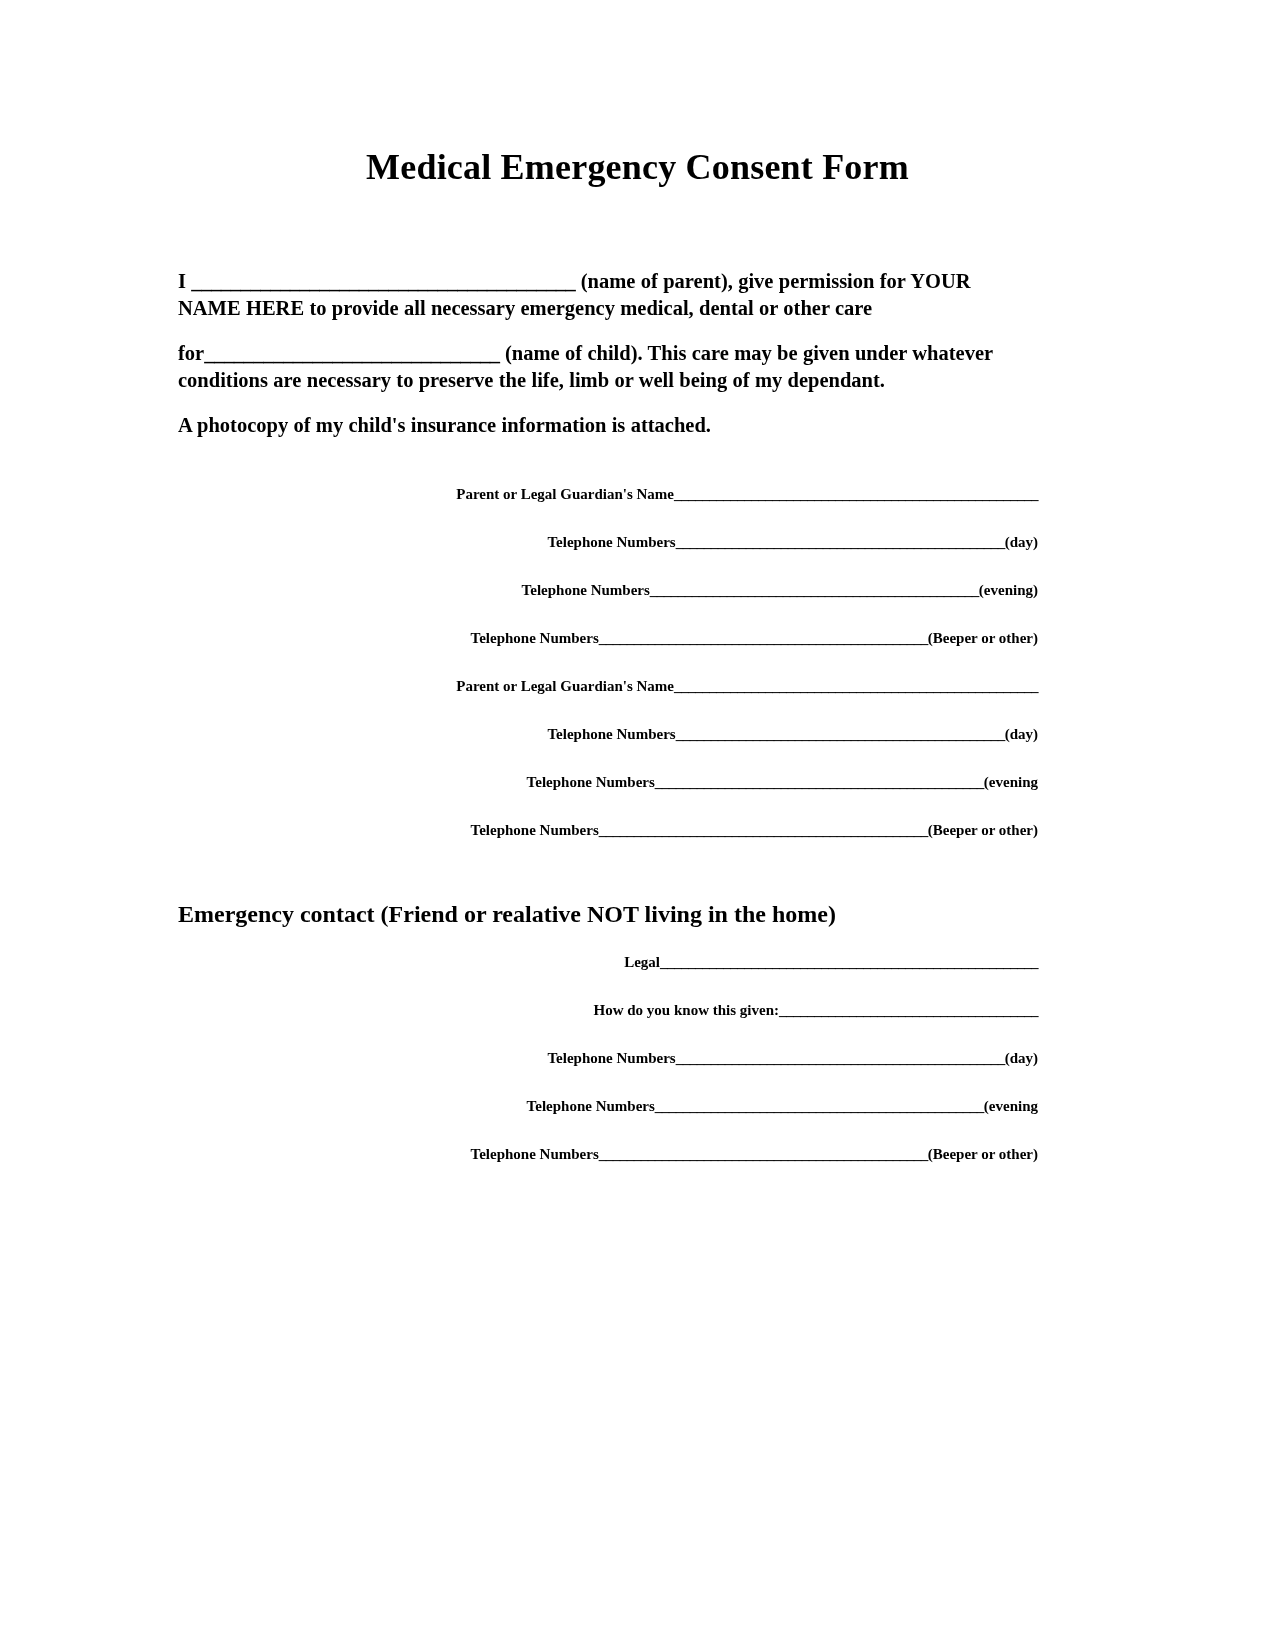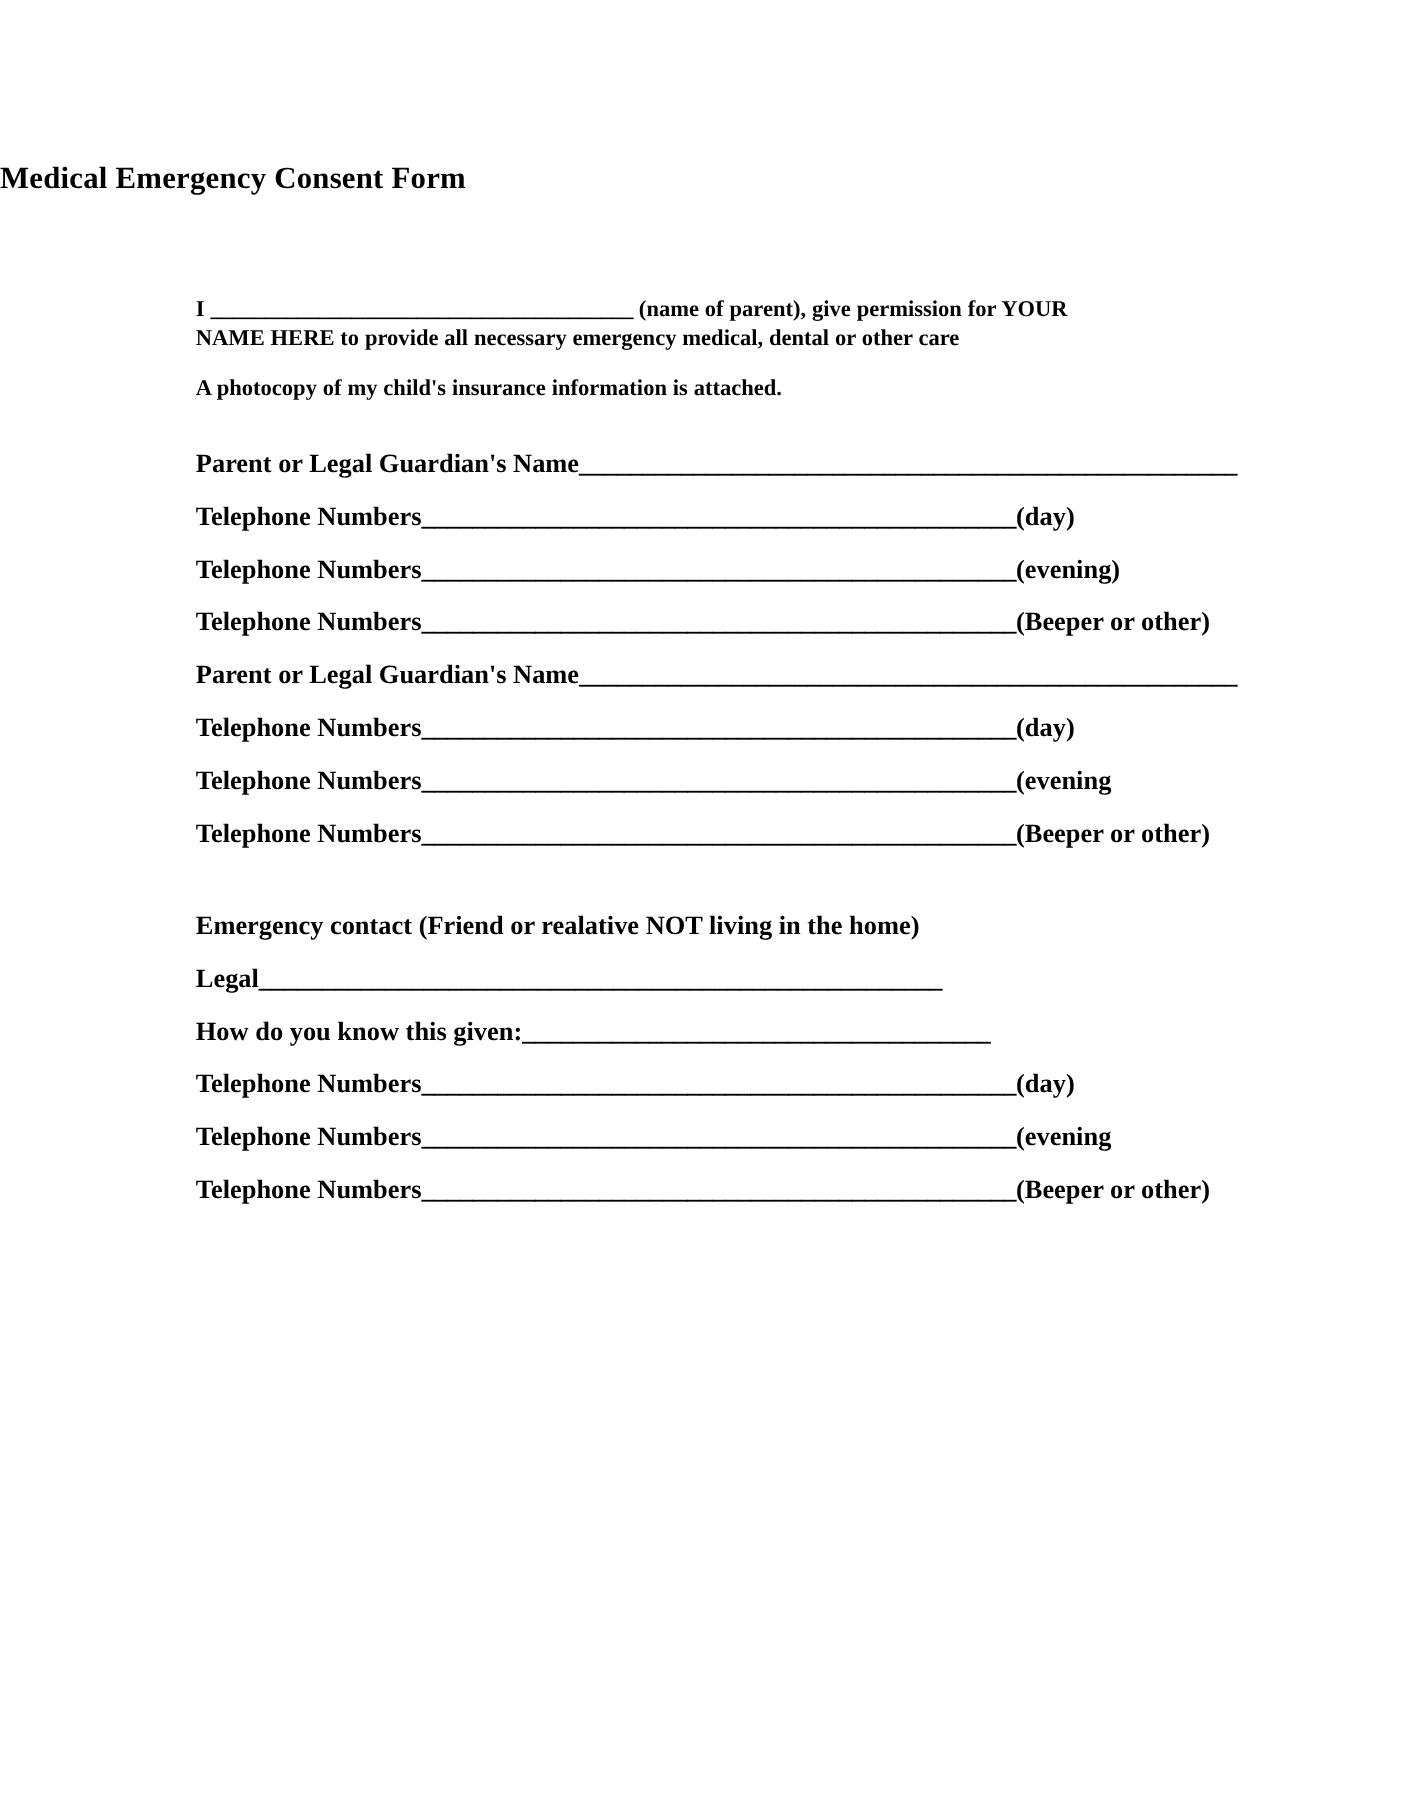--- a/index.html
+++ b/index.html
@@ -25,22 +25,22 @@
     height: 1650px;
     background: #fff;
     overflow: hidden;
   }
 
   .doc-title {
     position: absolute;
     left: 0;
     top: 148px;
     width: 1275px;
-    text-align: left;
-    font-size: 28px;
+    text-align: center;
+    font-size: 36px;
     font-weight: bold;
     letter-spacing: 0.2px;
     line-height: 1.1;
   }
 
   .content {
     position: absolute;
     left: 178px;
     top: 268px;
     width: 860px;
@@ -62,25 +62,26 @@
   
   .fill {
     letter-spacing: -0.4px;
   }
 
   .fields {
     margin-top: 42px;
   }
 
   .field-row {
-    font-size: 24px;
+    font-size: 15px;
     font-weight: bold;
     line-height: 26px;
     margin: 0 0 22px 0;
     white-space: nowrap;
+    text-align: right;
   }
 
   .field-row .lbl { }
   .field-row .rule { letter-spacing: -0.5px; }
   .field-row .suffix { }
 
   .gap-block { height: 36px; }
 
   .section-head {
     font-size: 24px;
@@ -94,20 +95,21 @@
 <body>
 
 <div class="page">
 
   <div class="doc-title">Medical Emergency Consent Form</div>
 
   <div class="content">
 
     <p class="para"><span>I </span><span class="fill">_______________________________________</span><span> (name of parent), give permission for YOUR NAME HERE to provide all necessary emergency medical, dental or other care</span></p>
 
+    <p class="para"><span>for</span><span class="fill">______________________________</span><span> (name of child). This care may be given under whatever conditions are necessary to preserve the life, limb or well being of my dependant.</span></p>
 
 
     <p class="para p-tight"><span>A photocopy of my child's insurance information is attached.</span></p>
 
     <div class="fields">
 
       <div class="field-row"><span class="lbl">Parent or Legal Guardian's Name</span><span class="rule">____________________________________________________</span><span class="suffix"></span></div>
 
       <div class="field-row"><span class="lbl">Telephone Numbers</span><span class="rule">_______________________________________________</span><span class="suffix">(day)</span></div>
 

